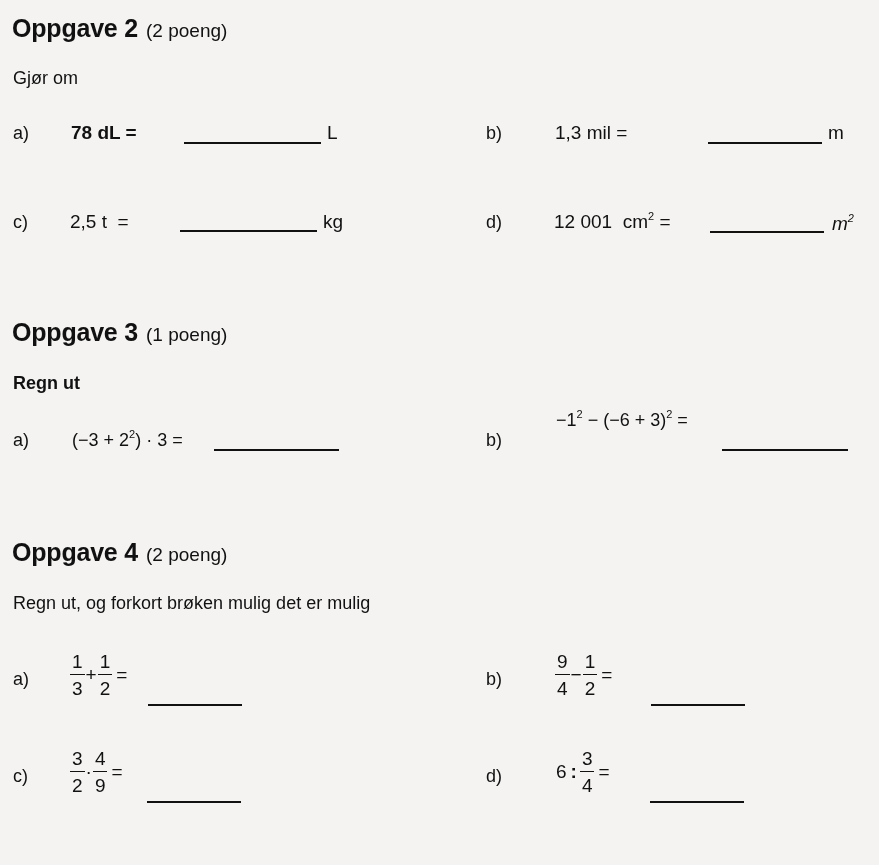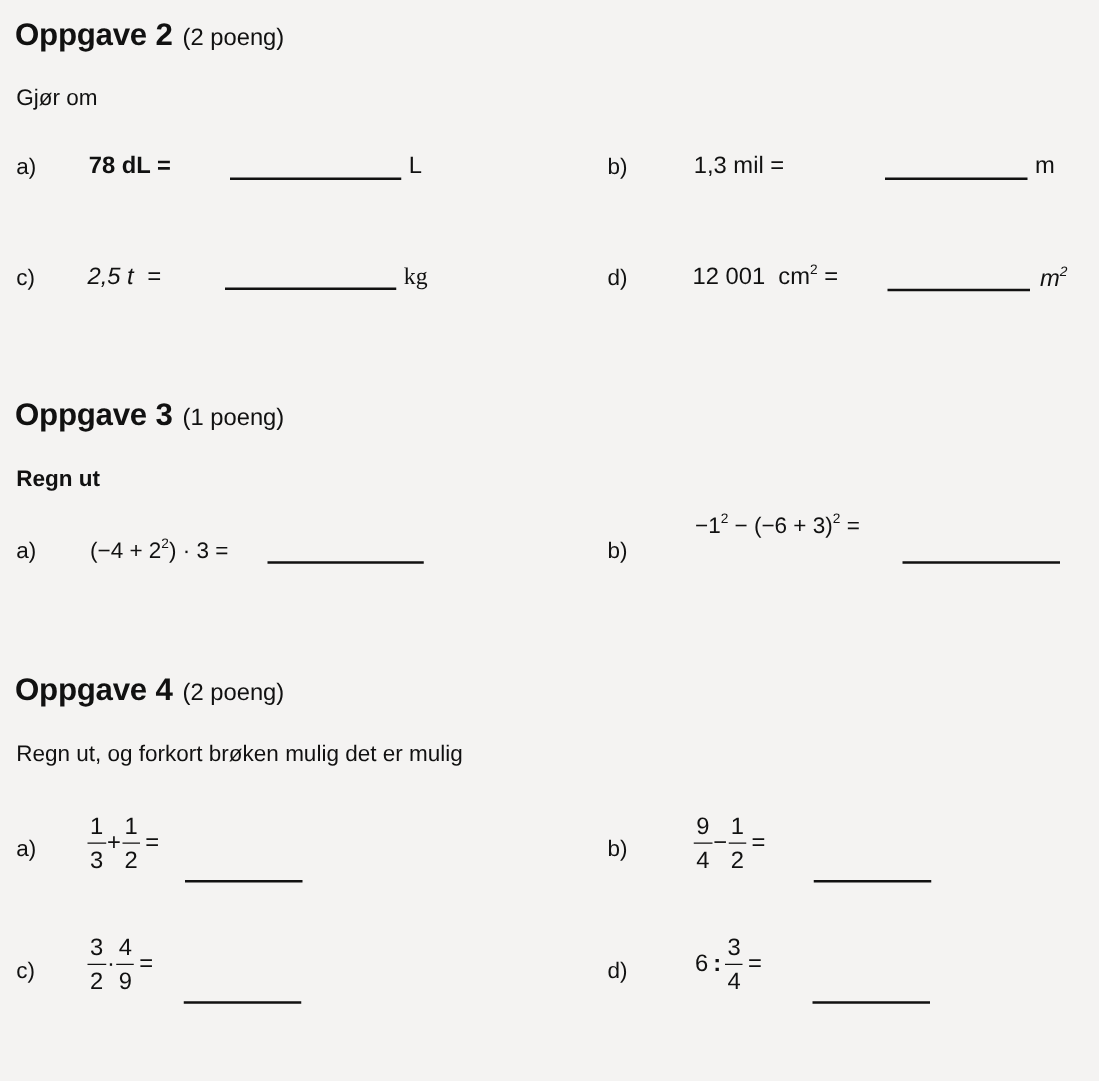--- a/index.html
+++ b/index.html
@@ -41,36 +41,36 @@
 <div class="abs expr" style="left:71px; top:122px;font-weight:bold;">78 dL =</div>
 <div class="blank" style="left:184px; top:142px; width:137px;"></div>
 <div class="abs unit" style="left:327px; top:122px;">L</div>
 
 <div class="abs label" style="left:486px; top:123px;">b)</div>
 <div class="abs expr" style="left:555px; top:122px;">1,3 mil =</div>
 <div class="blank" style="left:708px; top:142px; width:114px;"></div>
 <div class="abs unit" style="left:828px; top:122px;">m</div>
 
 <div class="abs label" style="left:13px; top:212px;">c)</div>
-<div class="abs expr" style="left:70px; top:211px; white-space:pre;font-style:italic;">2,5 t  =</div>
+<div class="abs expr" style="left:70px; top:211px; white-space:pre;">2,5 t  =</div>
 <div class="blank" style="left:180px; top:230px; width:137px;"></div>
-<div class="abs unit" style="left:323px; top:211px;font-family:Liberation Serif, serif;">kg</div>
+<div class="abs unit" style="left:323px; top:211px;">kg</div>
 
 <div class="abs label" style="left:486px; top:212px;">d)</div>
 <div class="abs expr" style="left:554px; top:211px; white-space:pre;"><span>12 001  cm</span><sup>2</sup><span> =</span></div>
 <div class="blank" style="left:710px; top:231px; width:114px;"></div>
 <div class="abs unit" style="left:832px; top:213px;font-style:italic;"><span>m</span><sup>2</sup></div>
 
 <div class="abs heading" style="left:12px; top:318px;">
   <span>Oppgave 3</span><span class="points">(1 poeng)</span>
 </div>
 <div class="abs instr" style="left:13px; top:373px;font-weight:bold;">Regn ut</div>
 
 <div class="abs label" style="left:13px; top:430px;">a)</div>
-<div class="abs expr" style="left:72px; top:430px; font-size:18px;"><span>(−4 + 2</span><sup>2</sup><span>) · 3 =</span></div>
+<div class="abs expr" style="left:72px; top:430px; font-size:18px;"><span>(−3 + 2</span><sup>2</sup><span>) · 3 =</span></div>
 <div class="blank" style="left:214px; top:449px; width:125px;"></div>
 
 <div class="abs label" style="left:486px; top:430px;">b)</div>
 <div class="abs expr" style="left:556px; top:410px; font-size:18px; white-space:pre;"><span>−1</span><sup>2</sup><span> − (−6 + 3)</span><sup>2</sup><span> =</span></div>
 <div class="blank" style="left:722px; top:449px; width:126px;"></div>
 
 <div class="abs heading" style="left:12px; top:538px;">
   <span>Oppgave 4</span><span class="points">(2 poeng)</span>
 </div>
 <div class="abs instr" style="left:13px; top:593px;">Regn ut, og forkort brøken mulig det er mulig</div>

